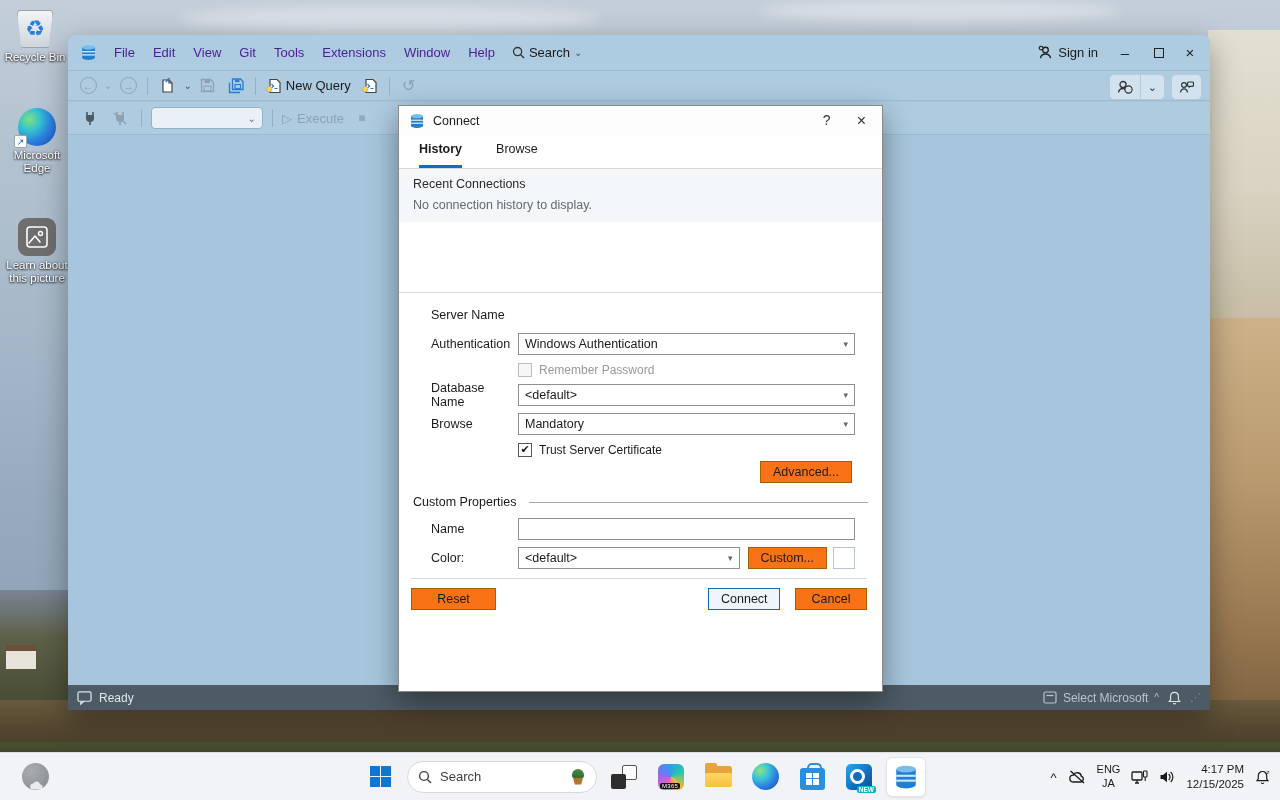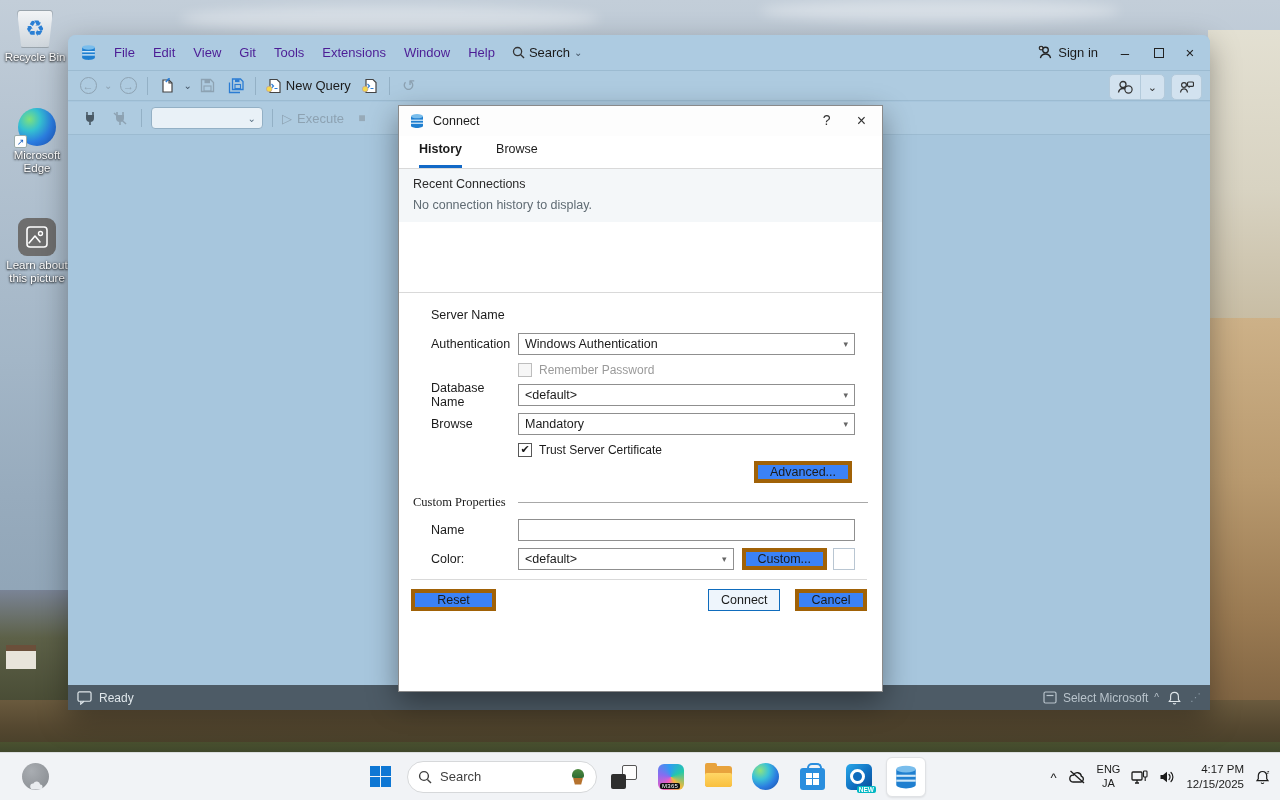--- a/index.html
+++ b/index.html
@@ -109,25 +109,25 @@
   .fld.dis { background:#ebebeb; border-color:#c9c9c9; color:#9a9a9a; }
   .combo { flex:1; height:22px; border:1px solid #8f8f8f; background:#fff;
     display:flex; align-items:center; padding:0 6px; position:relative; }
   .combo .arr { position:absolute; right:6px; color:#666; font-size:9px; }
   .chkrow { display:flex; align-items:center; gap:7px; margin:7px 27px 0 119px; height:15px; }
   .chk { width:14px; height:14px; border:1px solid #575757; background:#fff;
     display:flex; align-items:center; justify-content:center; font-size:11px; color:#1a1a1a; }
   .chk.dis { border-color:#bdbdbd; background:#f6f6f6; }
   .chkrow .clbl { font-size:12px; }
   .clbl.dim { color:#9a9a9a; }
-  .btn { height:22px; background:#3b82f6; border:4px solid #a16207; font-size:12.5px;
+  .btn { height:22px; background:#f97316; border:1px solid #a16207; font-size:12.5px;
     padding:0 12px; color:#1b1b1b; font-family:"Liberation Sans",sans-serif; }
   .btn.primary { border:1px solid #0f6cbd; background:#eef5fc; }
   #adv-row { display:flex; justify-content:flex-end; margin:4px 30px 0 0; }
-  .group-hd { display:flex; align-items:center; gap:12px; margin:12px 14px 0 14px;font-family:Liberation Serif, serif; }
+  .group-hd { display:flex; align-items:center; gap:12px; margin:12px 14px 0 14px; }
   .group-hd .gt { font-size:12.5px; white-space:nowrap; }
   .group-hd .gl { flex:1; border-top:1px solid #a8a8a8; }
   #color-row .combo { max-width:228px; }
   #swatch { width:22px; height:22px; border:1px solid #b9c6d2; background:#fff; margin-left:6px; }
   #dlg-btm { display:flex; align-items:center; margin:9px 15px 0 12px; gap:15px;
     border-top:1px solid #d9d9d9; padding-top:9px; }
   #dlg-btm .sp { flex:1; }
 
   
   #taskbar { position:absolute; left:0; right:0; bottom:0; height:48px;

